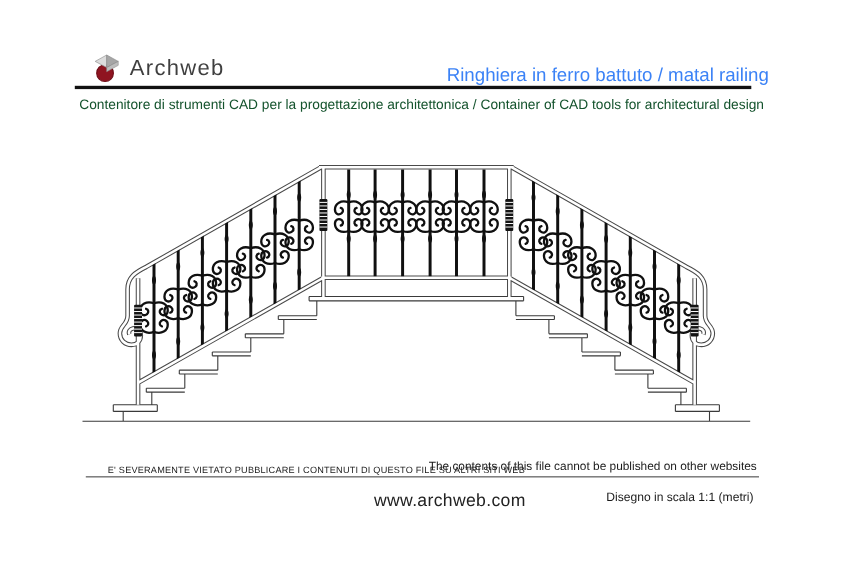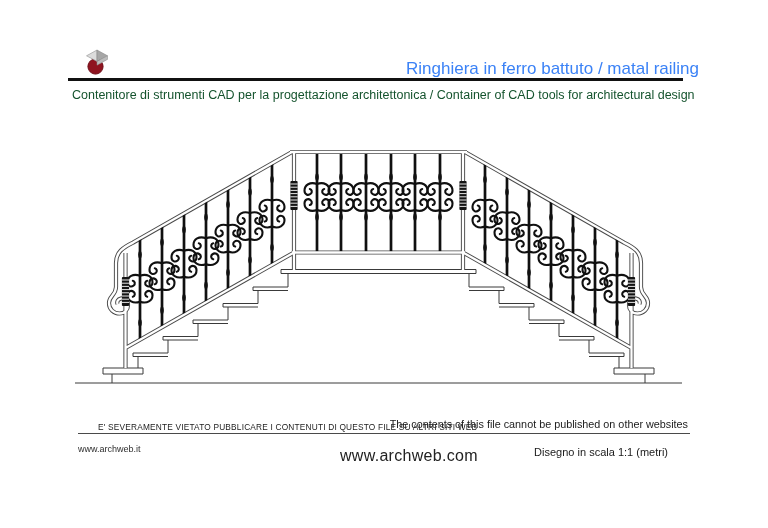--- a/index.html
+++ b/index.html
@@ -17,32 +17,33 @@
   .rule-thick{left:68px;top:78px;width:615px;height:2.6px;background:#111;}
   .subtitle{left:72px;top:88px;font-size:12.5px;color:#14532d;}
   
   .drawing{left:70px;top:115px;width:640px;height:290px;}
   
   .warn-it{left:78px;top:422px;font-size:8.3px;color:#1b1b1b;letter-spacing:0.2px;padding-left:20px;}
   .warn-en{right:80px;top:418px;font-size:10.8px;color:#1b1b1b;margin-left:34px;}
   .rule-thin{left:78px;top:433px;width:612px;height:1px;background:#4a4a4a;}
   .foot-left{left:78px;top:443px;font-size:9px;color:#2e2e2e;line-height:12.4px;}
   .foot-center{left:340px;top:447px;font-size:16px;color:#222;font-weight:400;letter-spacing:0.3px;}
-  .foot-right{right:100px;top:446px;font-size:11px;color:#1a1a1a;}
+  .foot-right{right:83px;top:446px;font-size:11px;color:#1a1a1a;}
 </style>
 </head>
 <body>
 
 <div class="abs logo-wrap">
   <svg width="24" height="27" viewBox="0 0 24 27">
     <circle cx="10.5" cy="17.5" r="7.6" fill="#8f1420" stroke="#6f0e18" stroke-width="1"></circle>
     <polygon points="12,1 1.5,6.8 12,12.4" fill="#dcdcdc" stroke="#909090" stroke-width="0.6"></polygon>
     <polygon points="12,1 22.5,6.8 12,12.4" fill="#a6a6a6" stroke="#8a8a8a" stroke-width="0.6"></polygon>
     <polygon points="22.5,6.8 12,12.4 12,16.2 22.5,10.4" fill="#bdbdbd" stroke="#8a8a8a" stroke-width="0.5"></polygon>
   </svg>
+  <span class="logo-text">Archweb</span>
 </div>
 
 <div class="abs hdr-right">Ringhiera in ferro battuto  / matal railing</div>
 <div class="abs rule-thick"></div>
 <div class="abs subtitle">Contenitore di strumenti CAD per la progettazione architettonica  /  Container of CAD tools for architectural design</div>
 
 <div class="abs drawing">
 <svg width="640" height="290" viewBox="70 115 640 290">
   <defs>
     <g id="orn" stroke="#101010" stroke-width="2.1" fill="none" stroke-linecap="round">
@@ -197,17 +198,16 @@
     <use href="#coil" transform="translate(631.5,277)"></use>
   </g>
 </svg>
 </div>
 
 <div class="abs warn-it">E' SEVERAMENTE VIETATO PUBBLICARE I CONTENUTI DI QUESTO FILE SU ALTRI SITI WEB</div>
 <div class="abs warn-en">The contents of this file cannot be published on other websites</div>
 <div class="abs rule-thin"></div>
 
 <div class="abs foot-left">
-  <div>www.archweb.it</div>
 </div>
 
 <div class="abs foot-center">www.archweb.com</div>
 <div class="abs foot-right">Disegno in scala 1:1 (metri)</div>
 
 </body></html>

